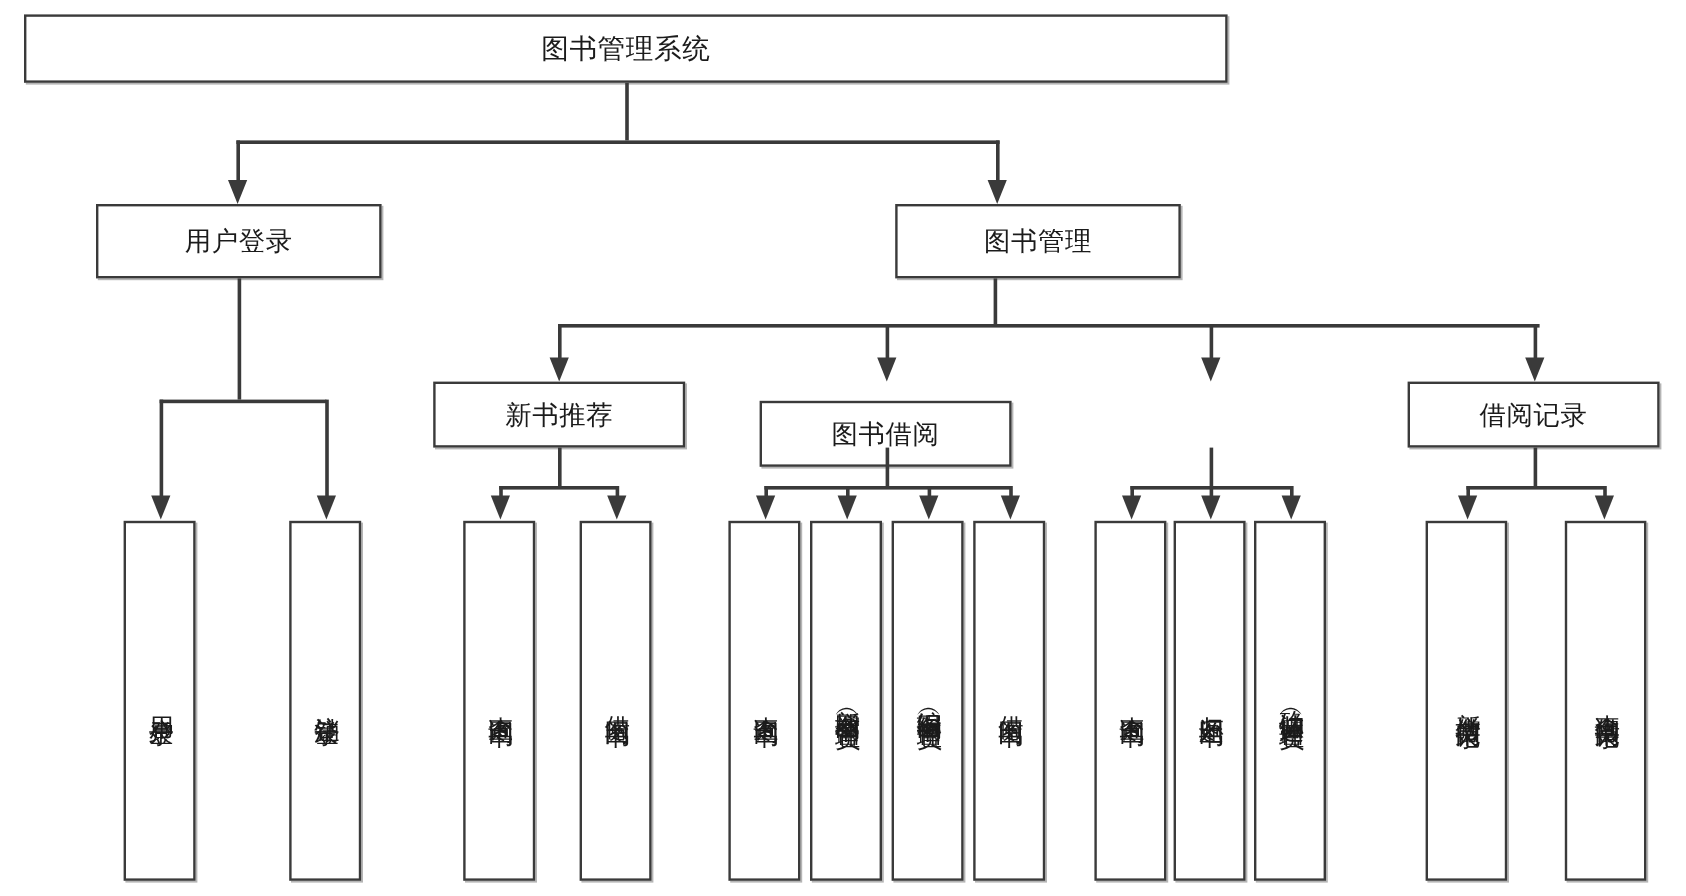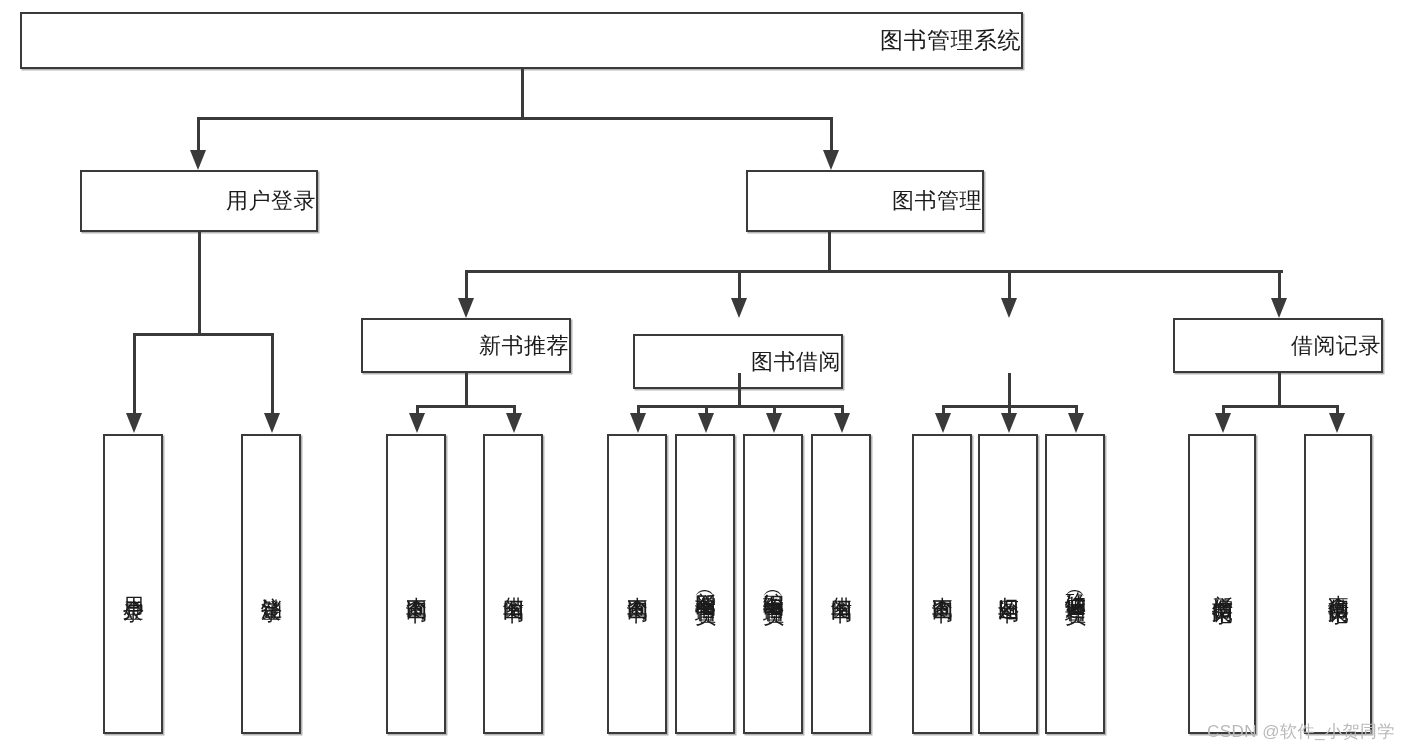--- a/index.html
+++ b/index.html
@@ -14,21 +14,21 @@
 
   
   .node{
     position:absolute;
     box-sizing:border-box;
     background:#ffffff;
     border:2.5px solid #3a3a3a;
     box-shadow:1.5px 1.5px 0 rgba(120,120,120,.55);
     display:flex;
     align-items:center;
-    justify-content:flex-end;
+    justify-content:center;
     color:#1b1b1b;
     letter-spacing:.5px;
   }
   .node.h{          
     font-size:22px;
   }
   .node.root{font-size:23px;}
   .node.v{          
     writing-mode:vertical-rl;
     text-orientation:upright;
@@ -192,15 +192,14 @@
     <span>确认归还（管理员）</span>
   </div>
 
   <div class="node v" style="left:1188px;top:434px;width:68px;height:300px;">
     <span>新增借阅记录</span>
   </div>
   <div class="node v" style="left:1304px;top:434px;width:68px;height:300px;">
     <span>查询借阅记录</span>
   </div>
 
-  <div class="watermark">CSDN @软件_小贺同学</div>
 
 </div>
 
 </body></html>

